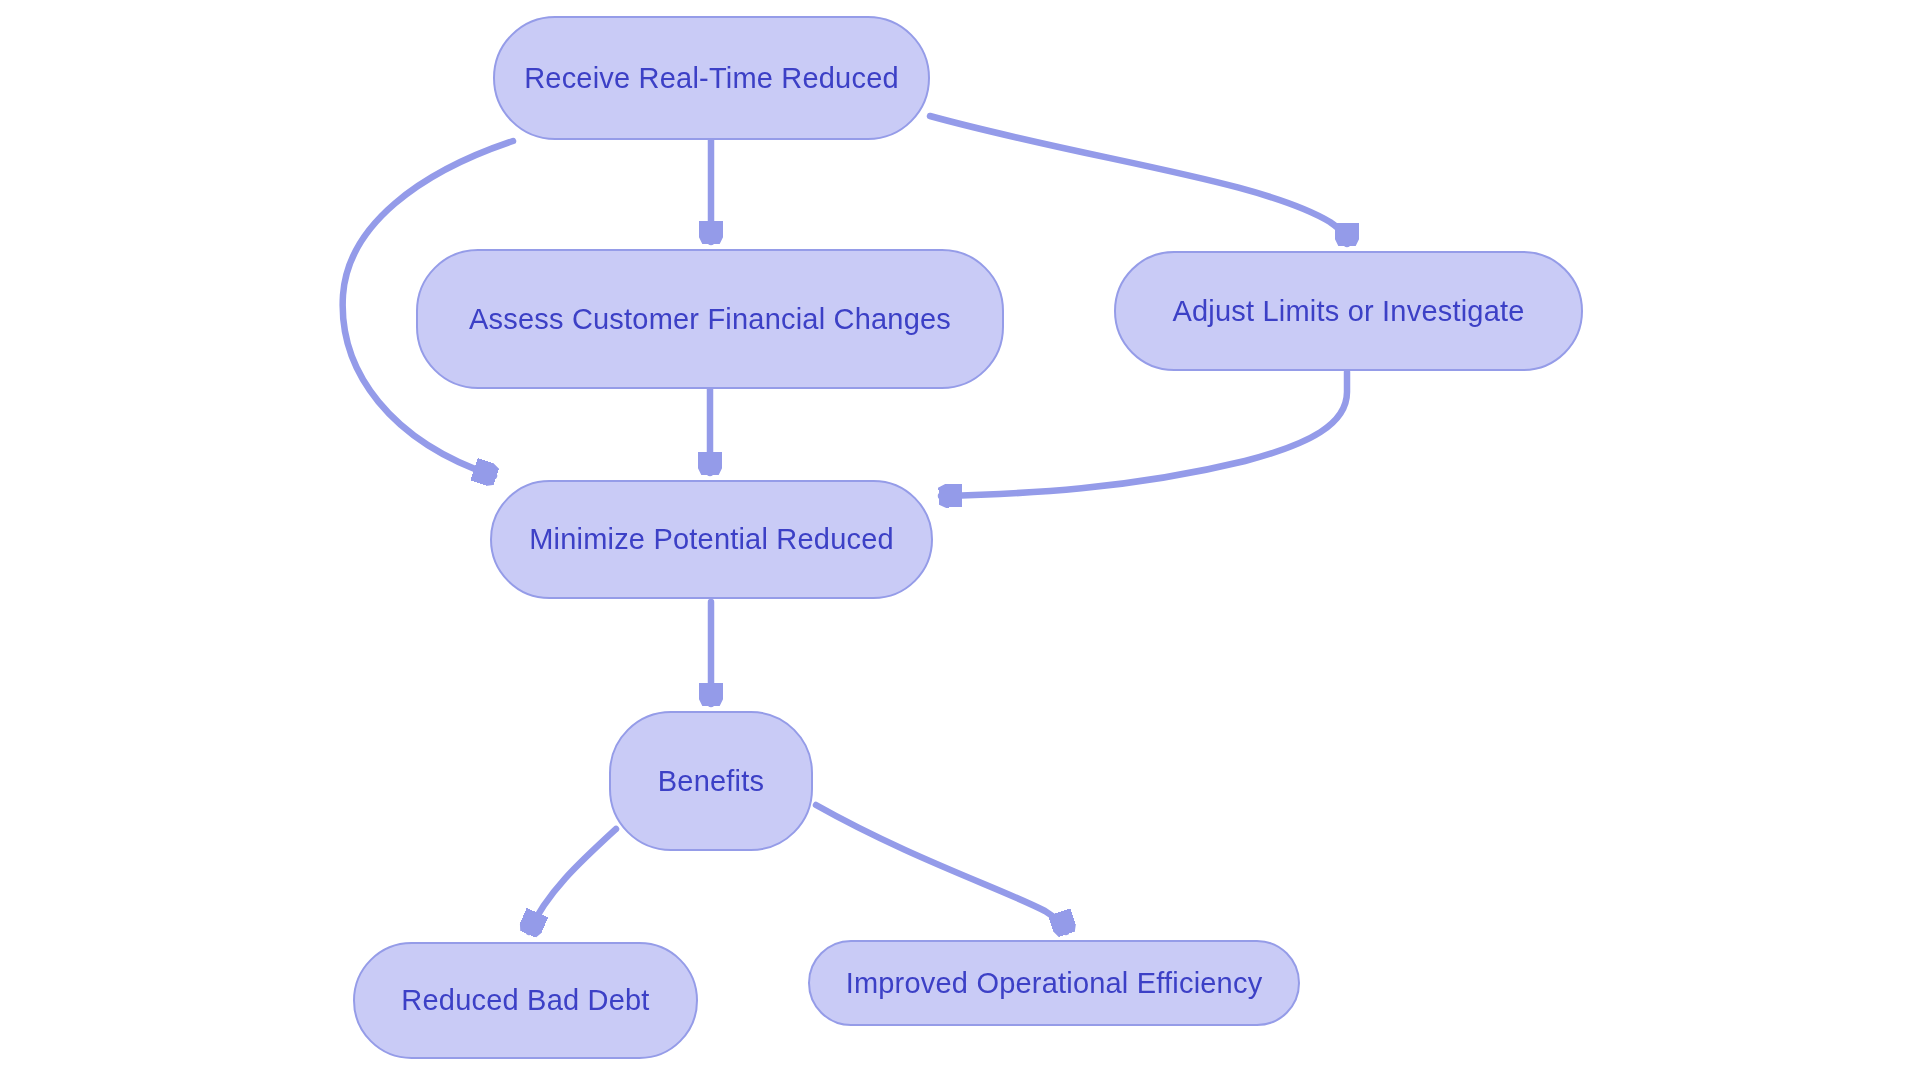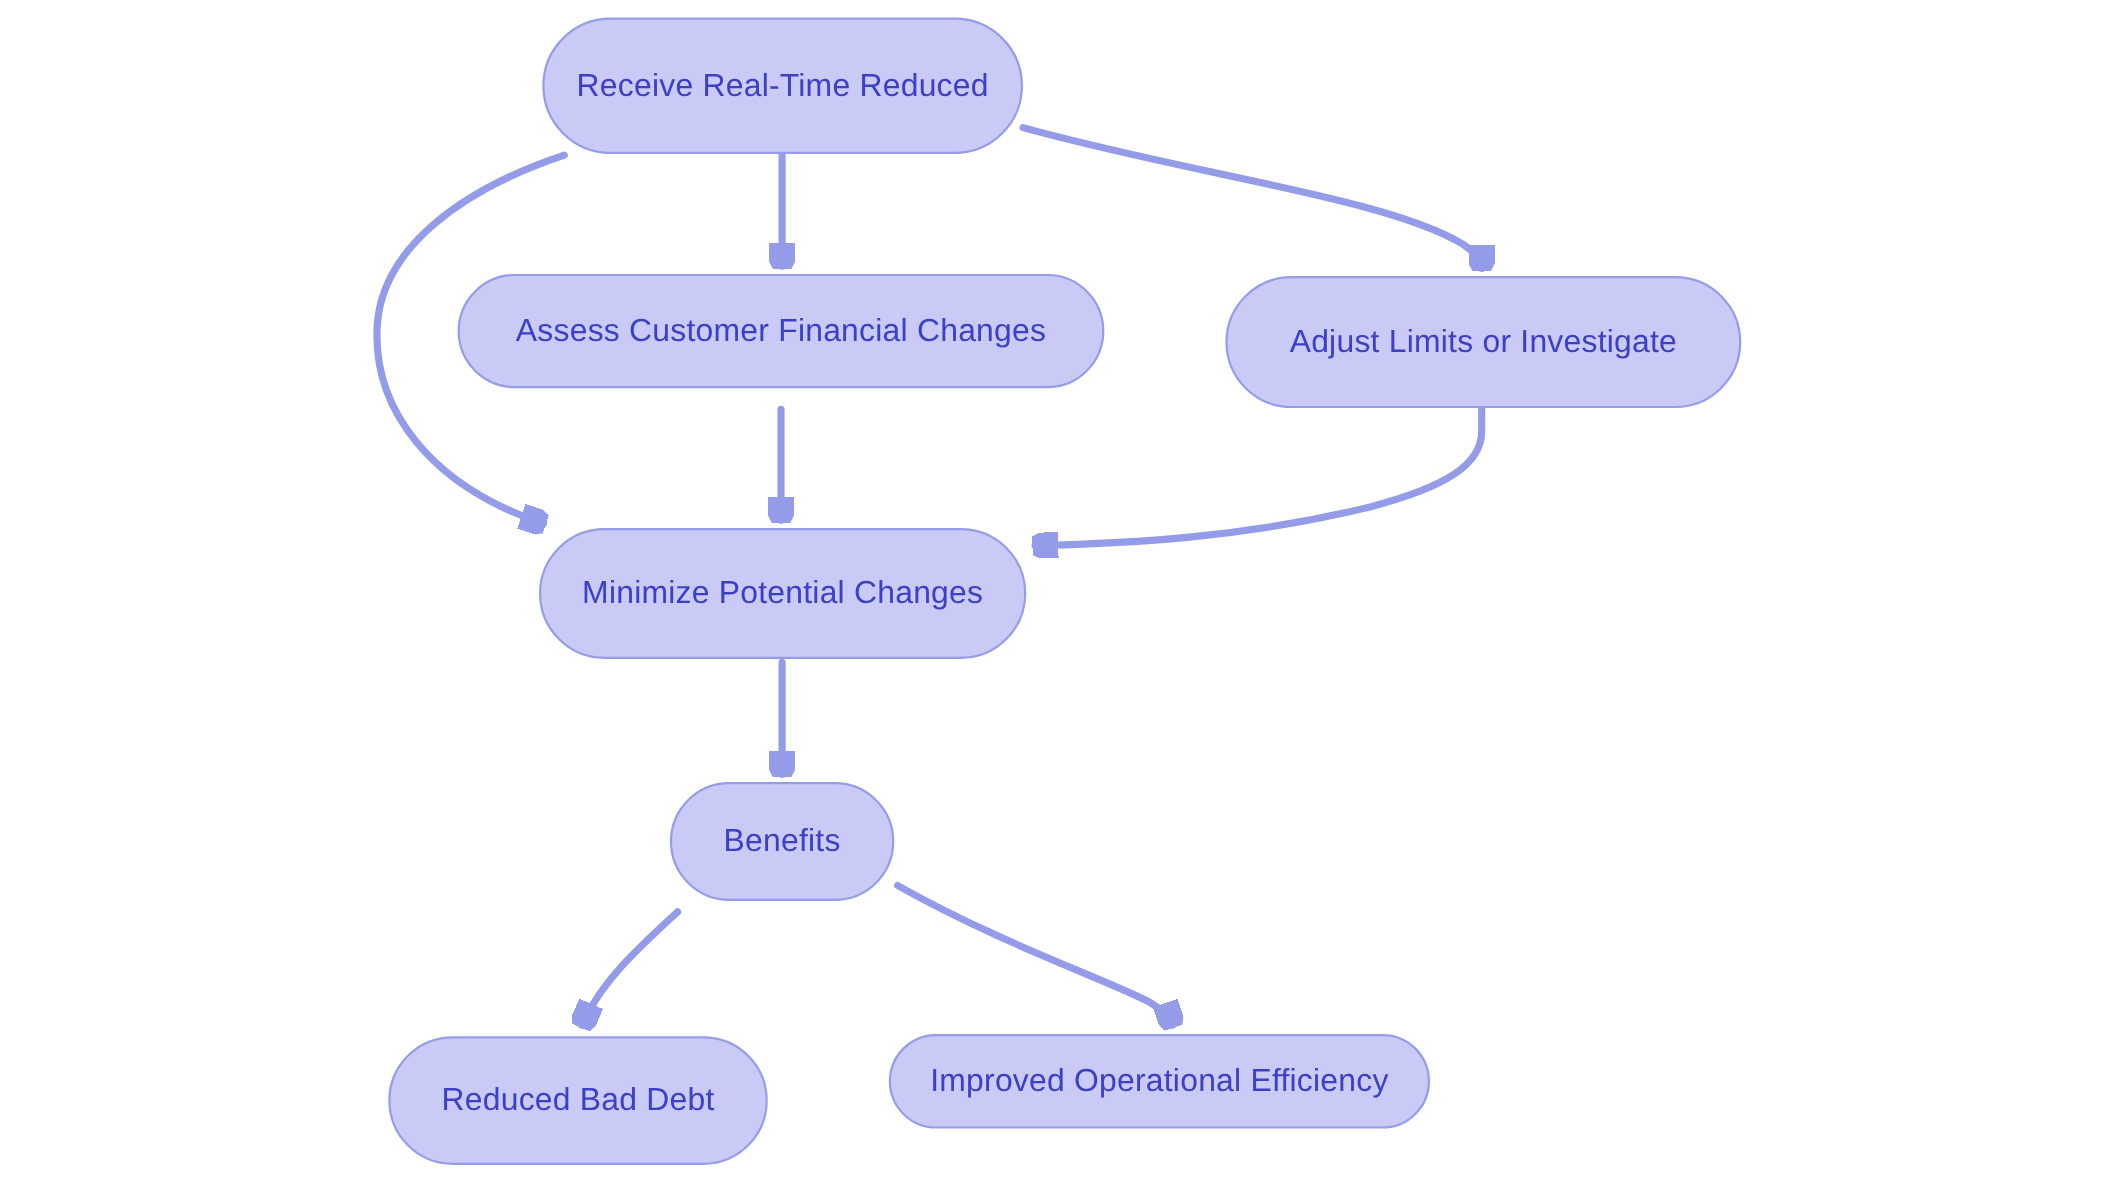--- a/index.html
+++ b/index.html
@@ -33,24 +33,24 @@
     display:flex;
     align-items:center;
     justify-content:center;
     text-align:center;
     color:var(--text);
     font-size:29px;
     letter-spacing:0.2px;
     white-space:nowrap;
   }
   .n-receive  {left:493px; top:16px;  width:437px; height:124px;}
-  .n-assess   {left:416px; top:249px; width:588px; height:104px;}
+  .n-assess   {left:416px; top:249px; width:588px; height:140px;}
   .n-adjust   {left:1114px;top:251px; width:469px; height:120px;}
   .n-minimize {left:490px; top:480px; width:443px; height:119px;}
-  .n-benefits {left:609px; top:711px; width:204px; height:108px;}
+  .n-benefits {left:609px; top:711px; width:204px; height:140px;}
   .n-reduced  {left:353px; top:942px; width:345px; height:117px;}
   .n-improved {left:808px; top:940px; width:492px; height:86px;}
 </style>
 </head>
 <body>
 
 <div class="canvas">
 
   <svg class="edges" viewBox="0 0 1920 1083" xmlns="http://www.w3.org/2000/svg">
     <defs>
@@ -82,21 +82,21 @@
 
   <div class="node n-assess">
     <span>Assess Customer Financial Changes</span>
   </div>
 
   <div class="node n-adjust">
     <span>Adjust Limits or Investigate</span>
   </div>
 
   <div class="node n-minimize">
-    <span>Minimize Potential Changes</span>
+    <span>Minimize Potential Reduced</span>
   </div>
 
   <div class="node n-benefits">
     <span>Benefits</span>
   </div>
 
   <div class="node n-reduced">
     <span>Reduced Bad Debt</span>
   </div>
 

